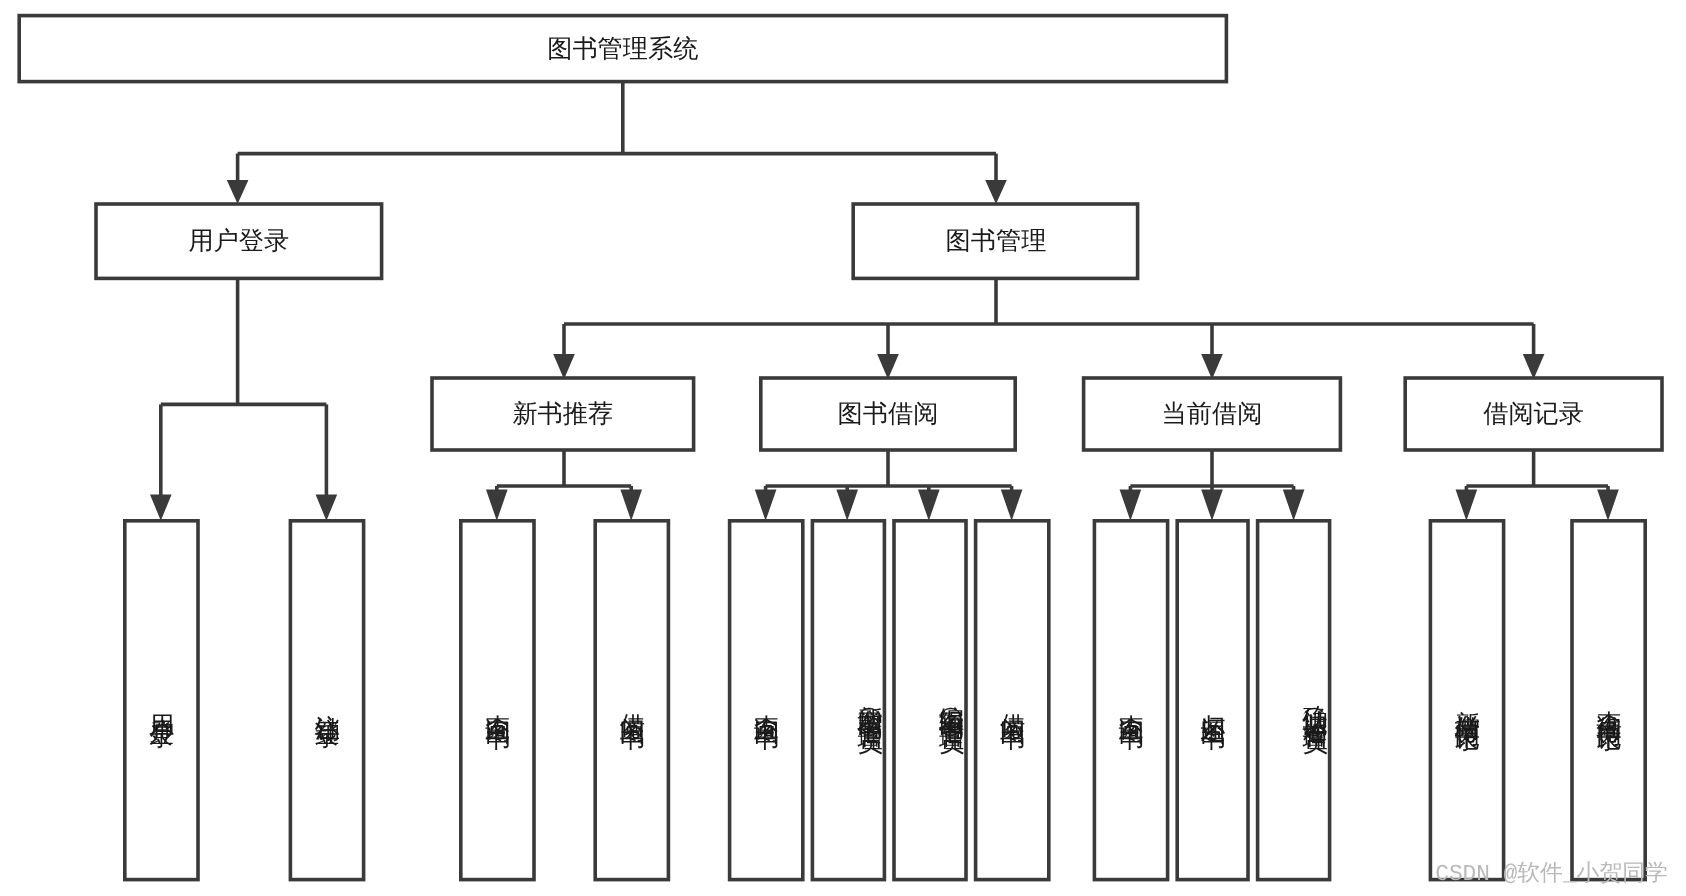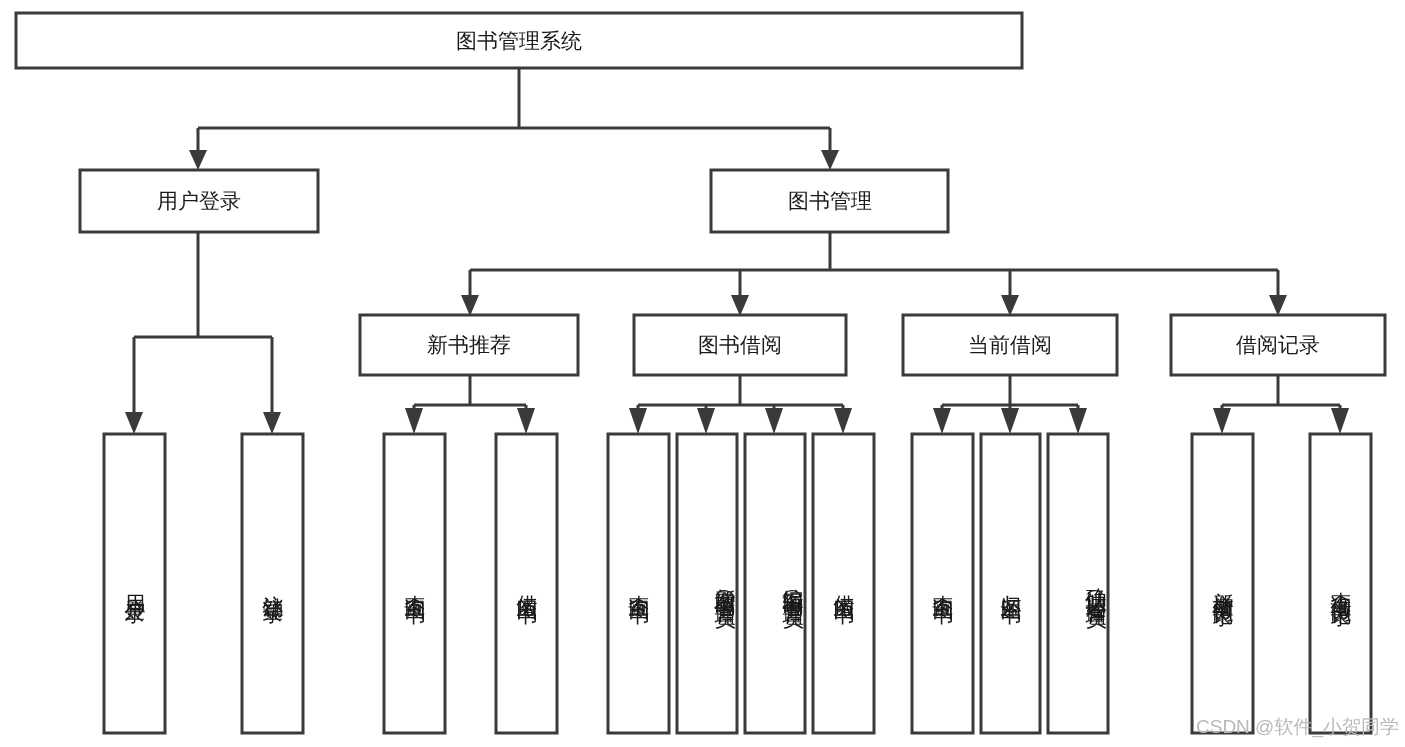--- a/index.html
+++ b/index.html
@@ -56,21 +56,21 @@
     font-size: 21px;
     line-height: 1.18;
     color: #1a1a1a;
     letter-spacing: 3px;
     text-align: center;
     white-space: nowrap;
     pointer-events: none;
   }
   .watermark {
     position: absolute;
-    font-family: Liberation Sans, sans-serif;
+    font-family: Liberation Mono, monospace;
     font-size: 19px;
     color: #b9b9b9;
     white-space: nowrap;
     text-align: center;
   }
 </style>
 </head>
 <body>
 
 <div id="diagram-root">

